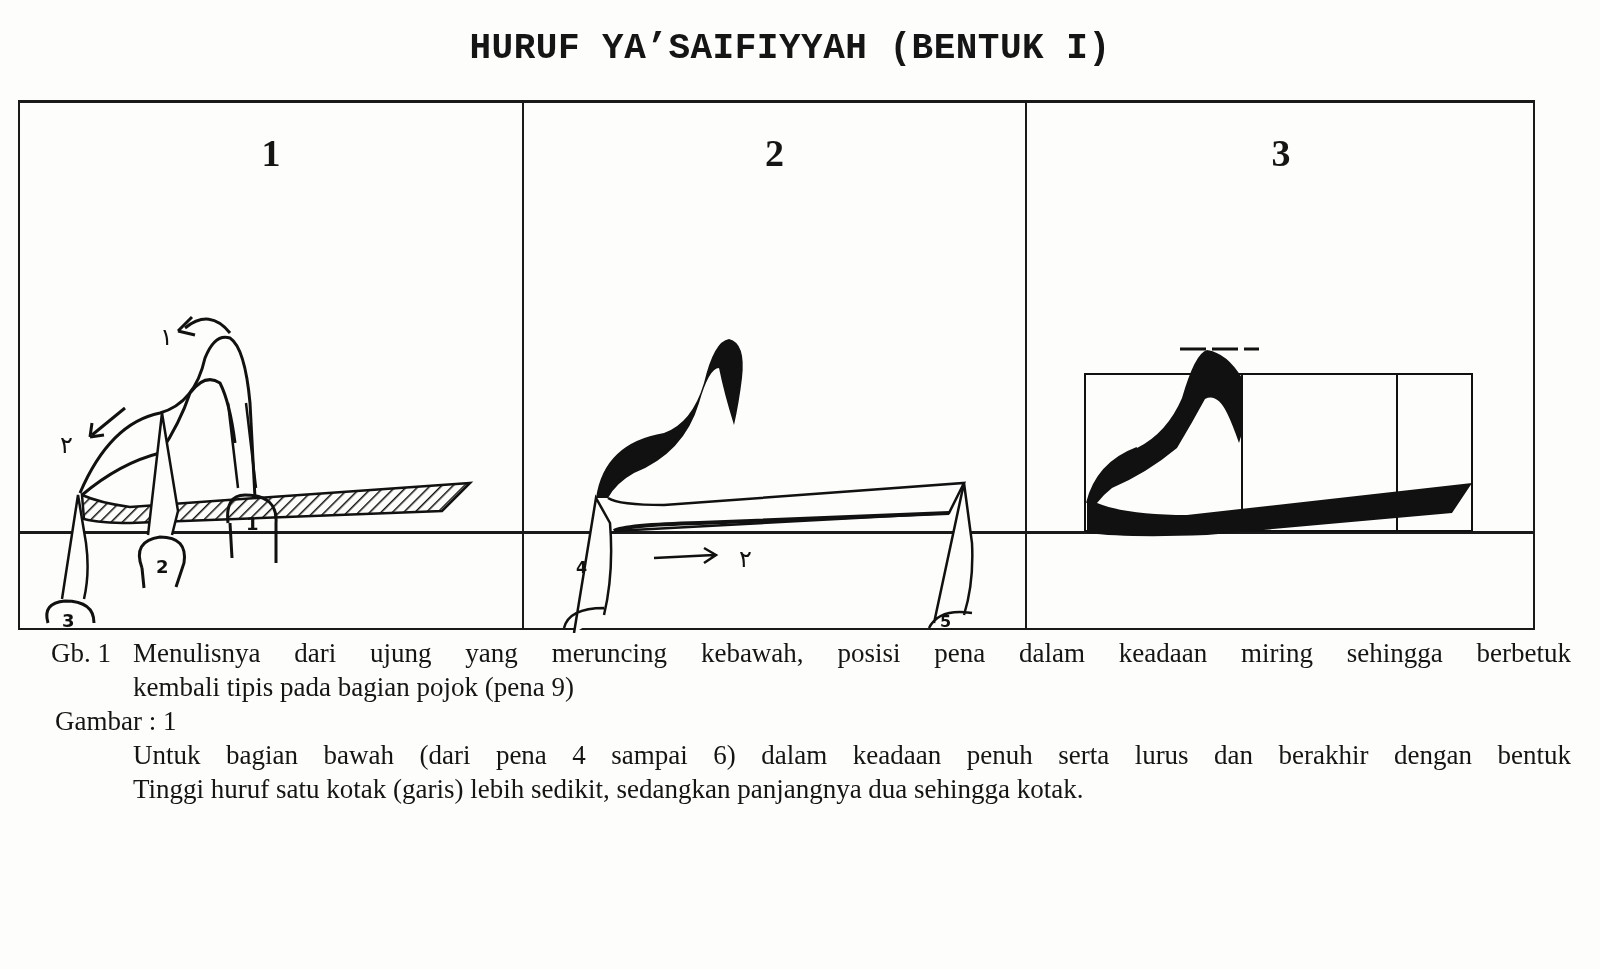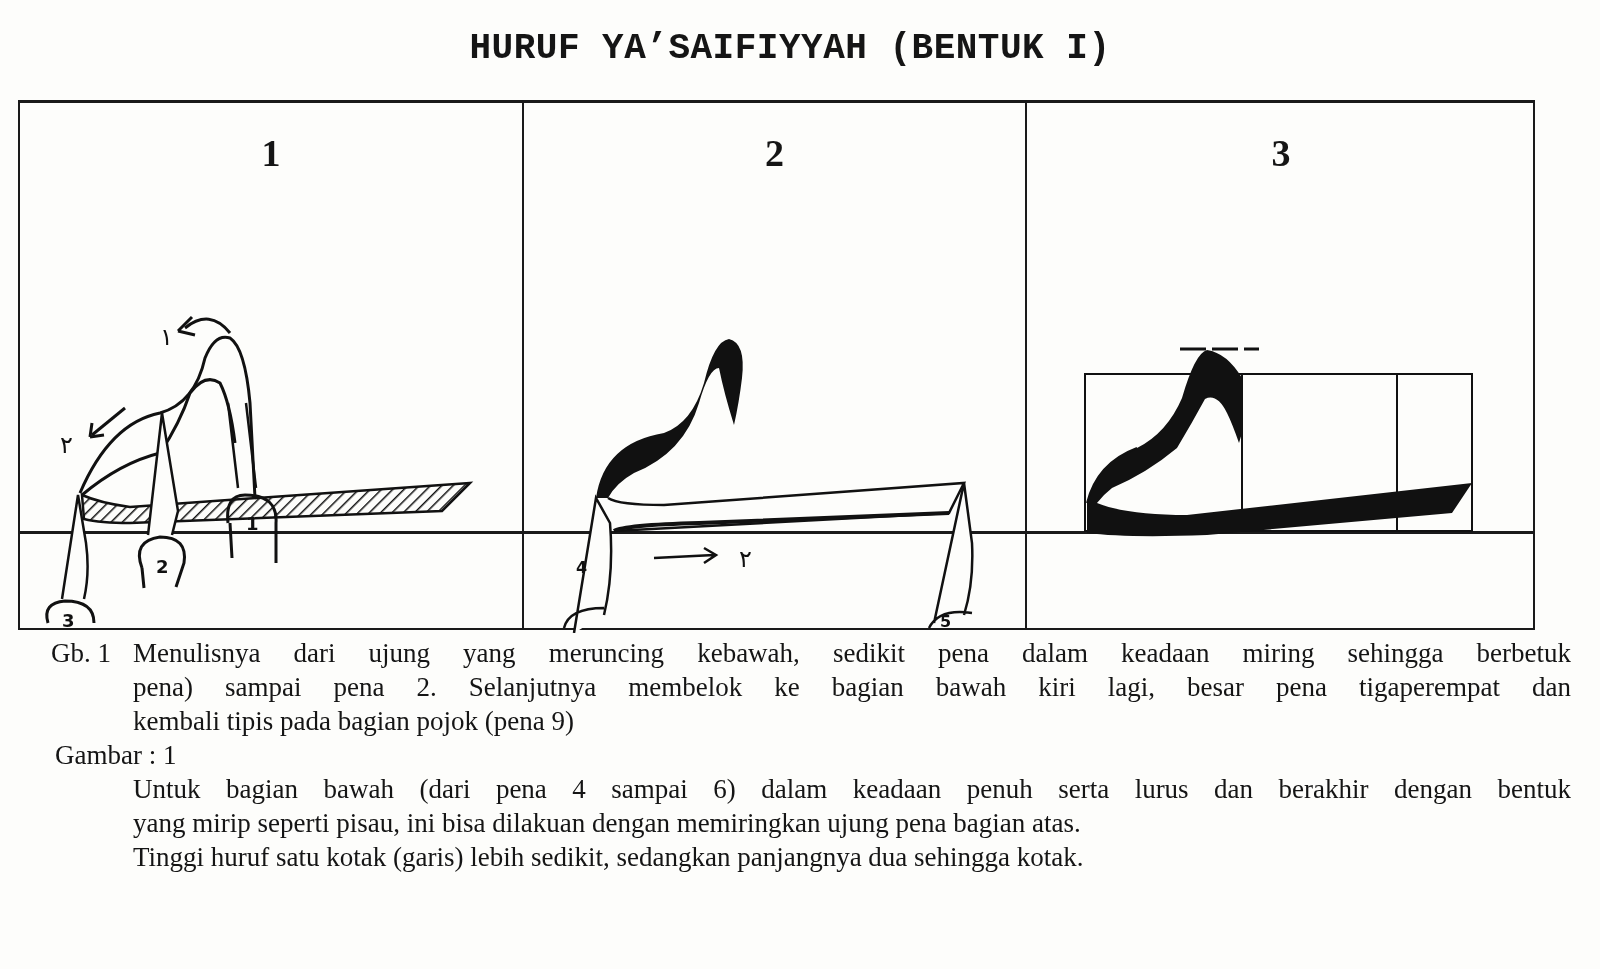--- a/index.html
+++ b/index.html
@@ -112,23 +112,21 @@
 
       <path d="M60,400 Q70,360 110,345 Q140,330 155,295 Q168,250 180,247 Q200,250 215,275 L215,330 L212,340 Q205,320 200,310 Q190,290 178,296 Q165,320 150,345 Q120,370 85,385 Q76,392 70,400 Q100,412 160,412 L445,380 L425,410 L180,432 Q100,435 60,430 Z" fill="#111"></path>
       <path d="M60,400 Q70,360 110,345" fill="none" stroke="#111" stroke-width="2"></path>
     </svg>
   </div>
 </div>
 
 <div class="caption">
   <div class="cap-row">
     <span class="cap-label">Gb. 1</span>
-    <div class="cap-text">Menulisnya dari ujung yang meruncing kebawah, sedikit pena dalam keadaan miring sehingga berbetuk</div>
+    <div class="cap-text">Menulisnya dari ujung yang meruncing kebawah, posisi pena dalam keadaan miring sehingga berbetuk</div>
   </div>
-  <div class="cap-text">pena) sampai pena 2. Selanjutnya membelok ke bagian bawah kiri lagi, besar pena tigaperempat dan</div>
   <div class="cap-text last">kembali tipis pada bagian pojok (pena 9)</div>
 
   <div class="cap-heading">Gambar : 1</div>
   <div class="cap-text">Untuk bagian bawah (dari pena 4 sampai 6) dalam keadaan penuh serta lurus dan berakhir dengan bentuk</div>
-  <div class="cap-text last">yang mirip seperti pisau, ini bisa dilakuan dengan memiringkan ujung pena bagian atas.</div>
 
   <div class="cap-text last">Tinggi huruf satu kotak (garis) lebih sedikit, sedangkan panjangnya dua sehingga kotak.</div>
 </div>
 
 </body></html>

